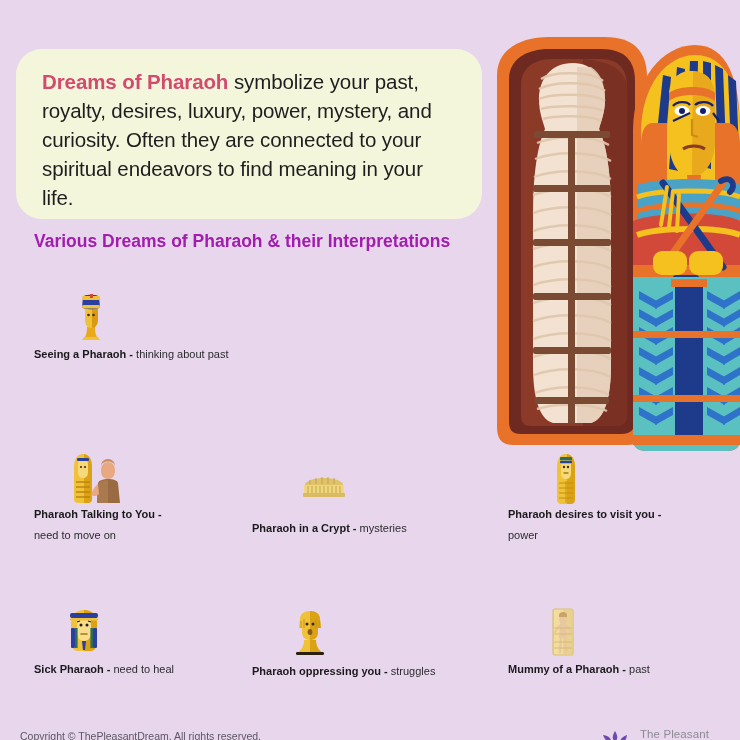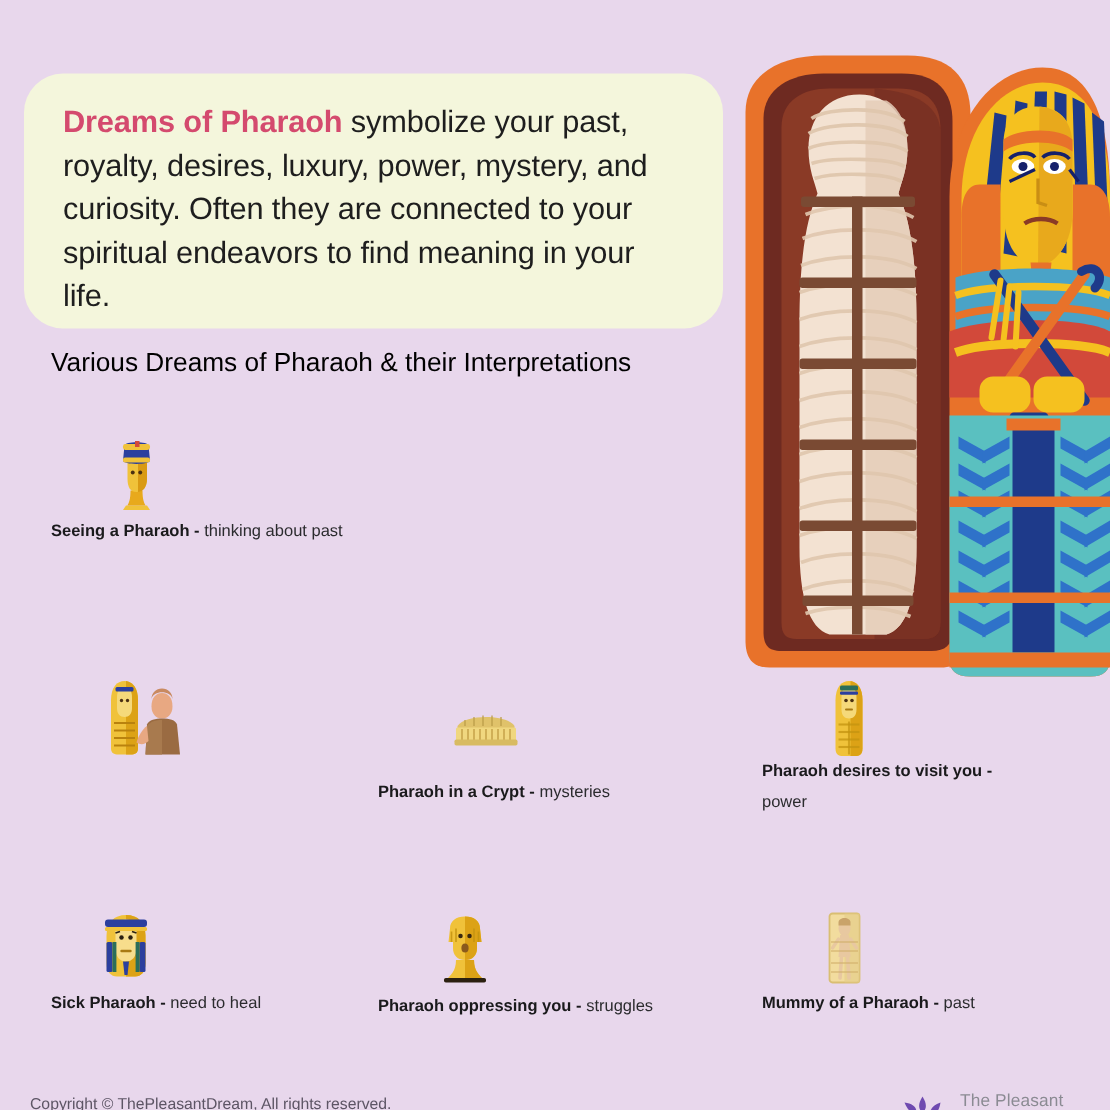--- a/index.html
+++ b/index.html
@@ -60,22 +60,22 @@
   }
 
   
   .section-heading {
     position: absolute;
     left: 34px;
     top: 194px;
     width: 420px;
     font-size: 17.5px;
     line-height: 25px;
-    font-weight: normal;
-    color: #000000;
+    font-weight: bold;
+    color: #a21caf;
     z-index: 3;
   }
 
   
   .items {
     position: absolute;
     left: 0;
     top: 258px;
     width: 740px;
     z-index: 3;
@@ -385,20 +385,24 @@
                 <path d="M8 34 L22 34"></path>
               <path d="M8 39 L22 39"></path>
                 <path d="M8 44 L22 44"></path>
             </g>
             <path d="M33 18 C33 12 36 9 40 9 C44 9 47 12 47 18 C47 23 44 26 40 26 C36 26 33 23 33 18 Z" fill="#e8a882"></path>
             <path d="M33 13 C34 7 46 7 47 13 C47 9 44 6 40 6 C36 6 33 9 33 13 Z" fill="#c98a60"></path>
             <path d="M30 30 C31 27 36 26 40 26 C45 26 49 27 50 30 L52 50 L29 50 Z" fill="#9a6b42"></path>
             <path d="M30 31 C32 28 36 27 40 27 L40 50 L29 50 Z" fill="#a87a4e"></path>
             <path d="M30 31 C27 33 24 38 23 42 C26 44 29 43 31 41 Z" fill="#e8a882"></path>
           </svg>
+        </div>
+        <div class="item-label" style="max-width:148px;">
+          <span class="t">Pharaoh Talking to You -</span>
+          <span class="d"> need to move on</span>
         </div>
       </div>
 
       <div class="item col-b" style="top:14px;">
         <div class="item-icon ico-off-4">
           <svg width="44" height="34" viewBox="0 0 44 34">
             <path d="M3 17 C8 9 36 9 41 17 L41 19 L3 19 Z" fill="#e0c26a"></path>
             <rect x="2" y="18" width="40" height="9" rx="1" fill="#f0d77f"></rect>
             <g stroke="#c9a74e" stroke-width="1.1">
               <path d="M6 19 L6 27"></path>

